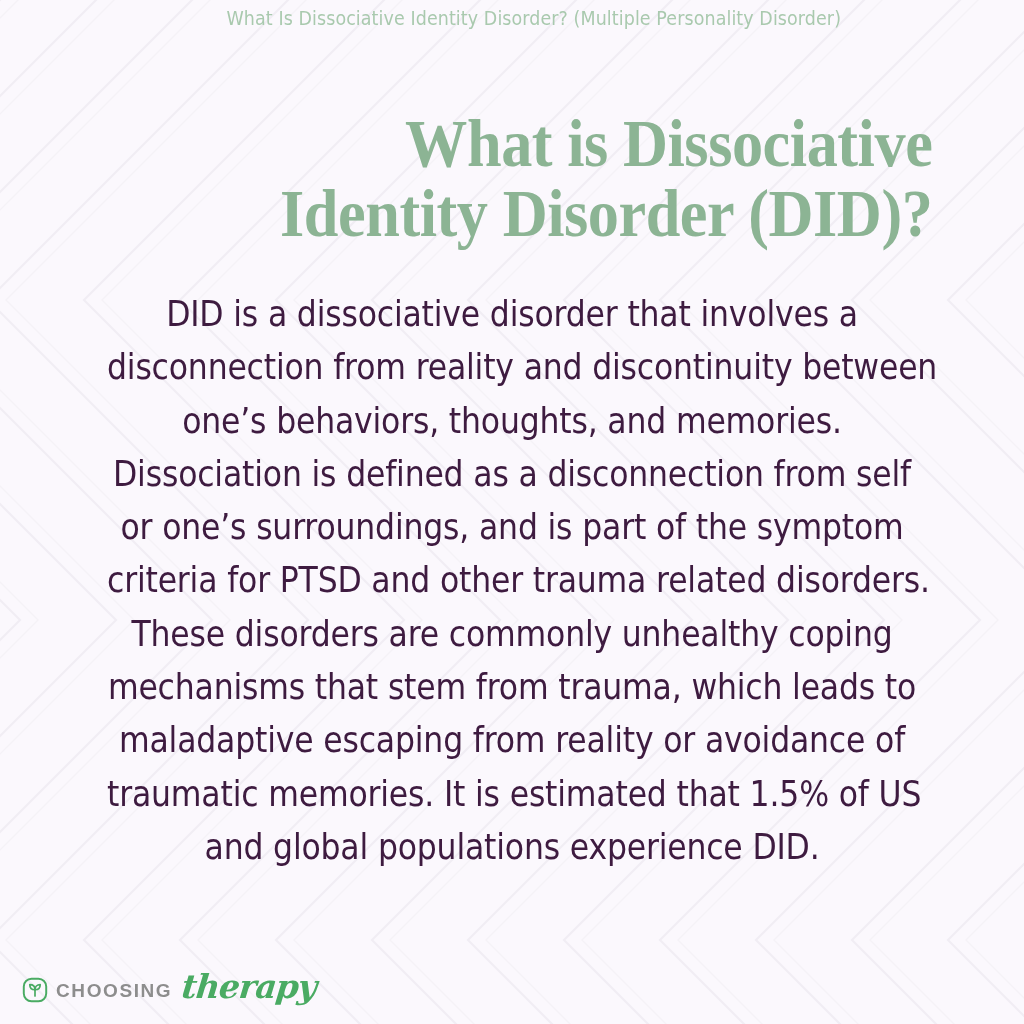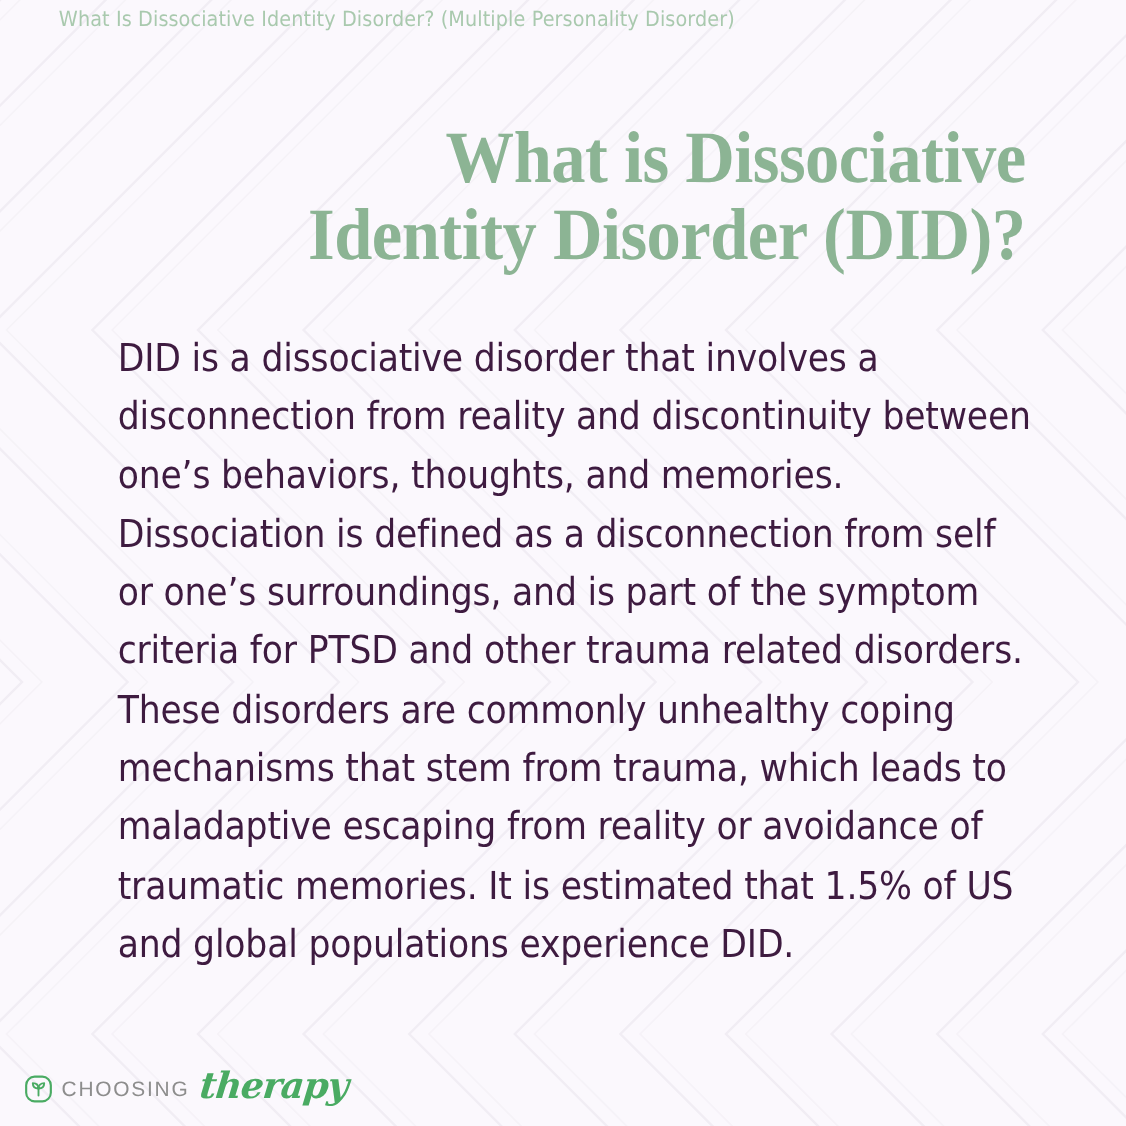--- a/index.html
+++ b/index.html
@@ -39,21 +39,21 @@
 
   
   .header-bar {
     position: absolute;
     top: 0;
     left: 0;
     right: 0;
     height: 36px;
     display: flex;
     align-items: center;
-    justify-content: flex-start;
+    justify-content: center;
     padding-right: 10px;
     box-sizing: border-box;
     z-index: 3;
   }
   .header-title {
     color: #a9c9ae;
     font-family: "DejaVu Sans", sans-serif;
     font-size: 19px;
     font-weight: 400;
     letter-spacing: 0.1px;
@@ -83,23 +83,24 @@
     transform: scaleX(0.93);
   }
   .main-title .tline {
     display: block;
     white-space: nowrap;
   }
 
   
   .body-block {
     position: absolute;
-    top: 300px;
+    top: 288px;
     left: 62px;
     width: 900px;
+    text-align: center;
     z-index: 2;
   }
   .body-line {
     display: block;
     color: #3e1b40;
     font-family: "DejaVu Sans", sans-serif;
     font-size: 35px;
     line-height: 53.3px;
     font-weight: 400;
     letter-spacing: -0.2px;
@@ -120,21 +121,21 @@
   .logo-mark {
     width: 26px;
     height: 26px;
     flex: 0 0 26px;
     display: block;
   }
   .logo-choosing {
     color: #8d8d8d;
     font-family: "Liberation Sans", sans-serif;
     font-size: 19px;
-    font-weight: 400;
+    font-weight: 700;
     letter-spacing: 1.6px;
     text-transform: uppercase;
     line-height: 1;
     transform: translateY(1px);
   }
   .logo-therapy {
     color: #4aab63;
     font-family: "DejaVu Serif", serif;
     font-style: italic;
     font-size: 33px;

